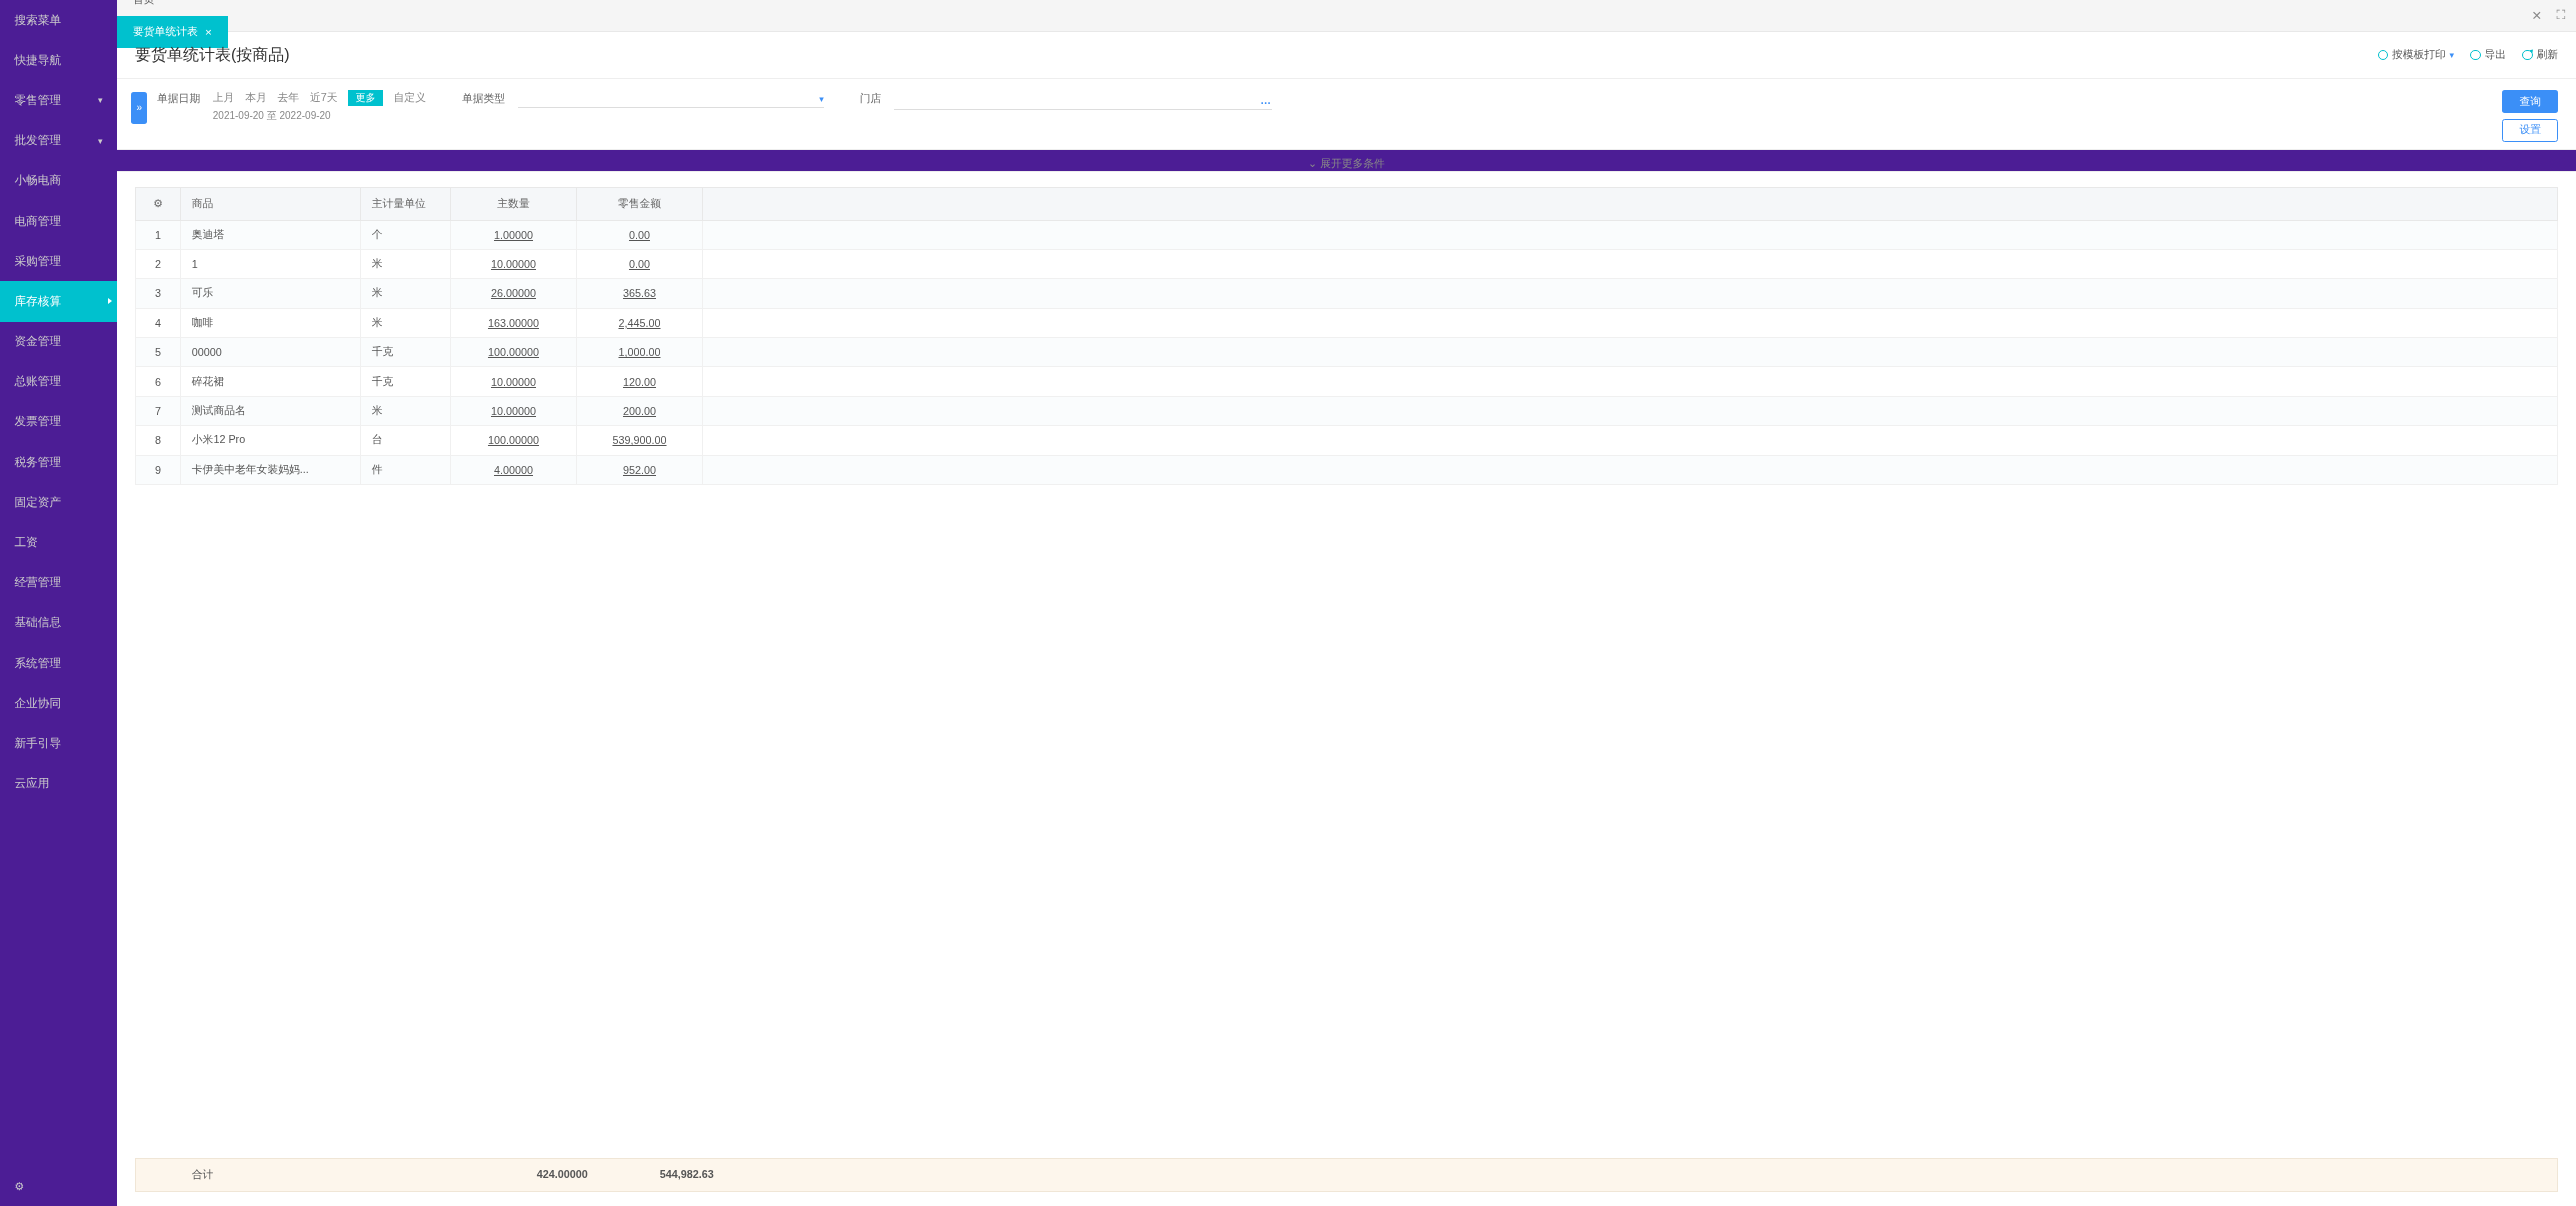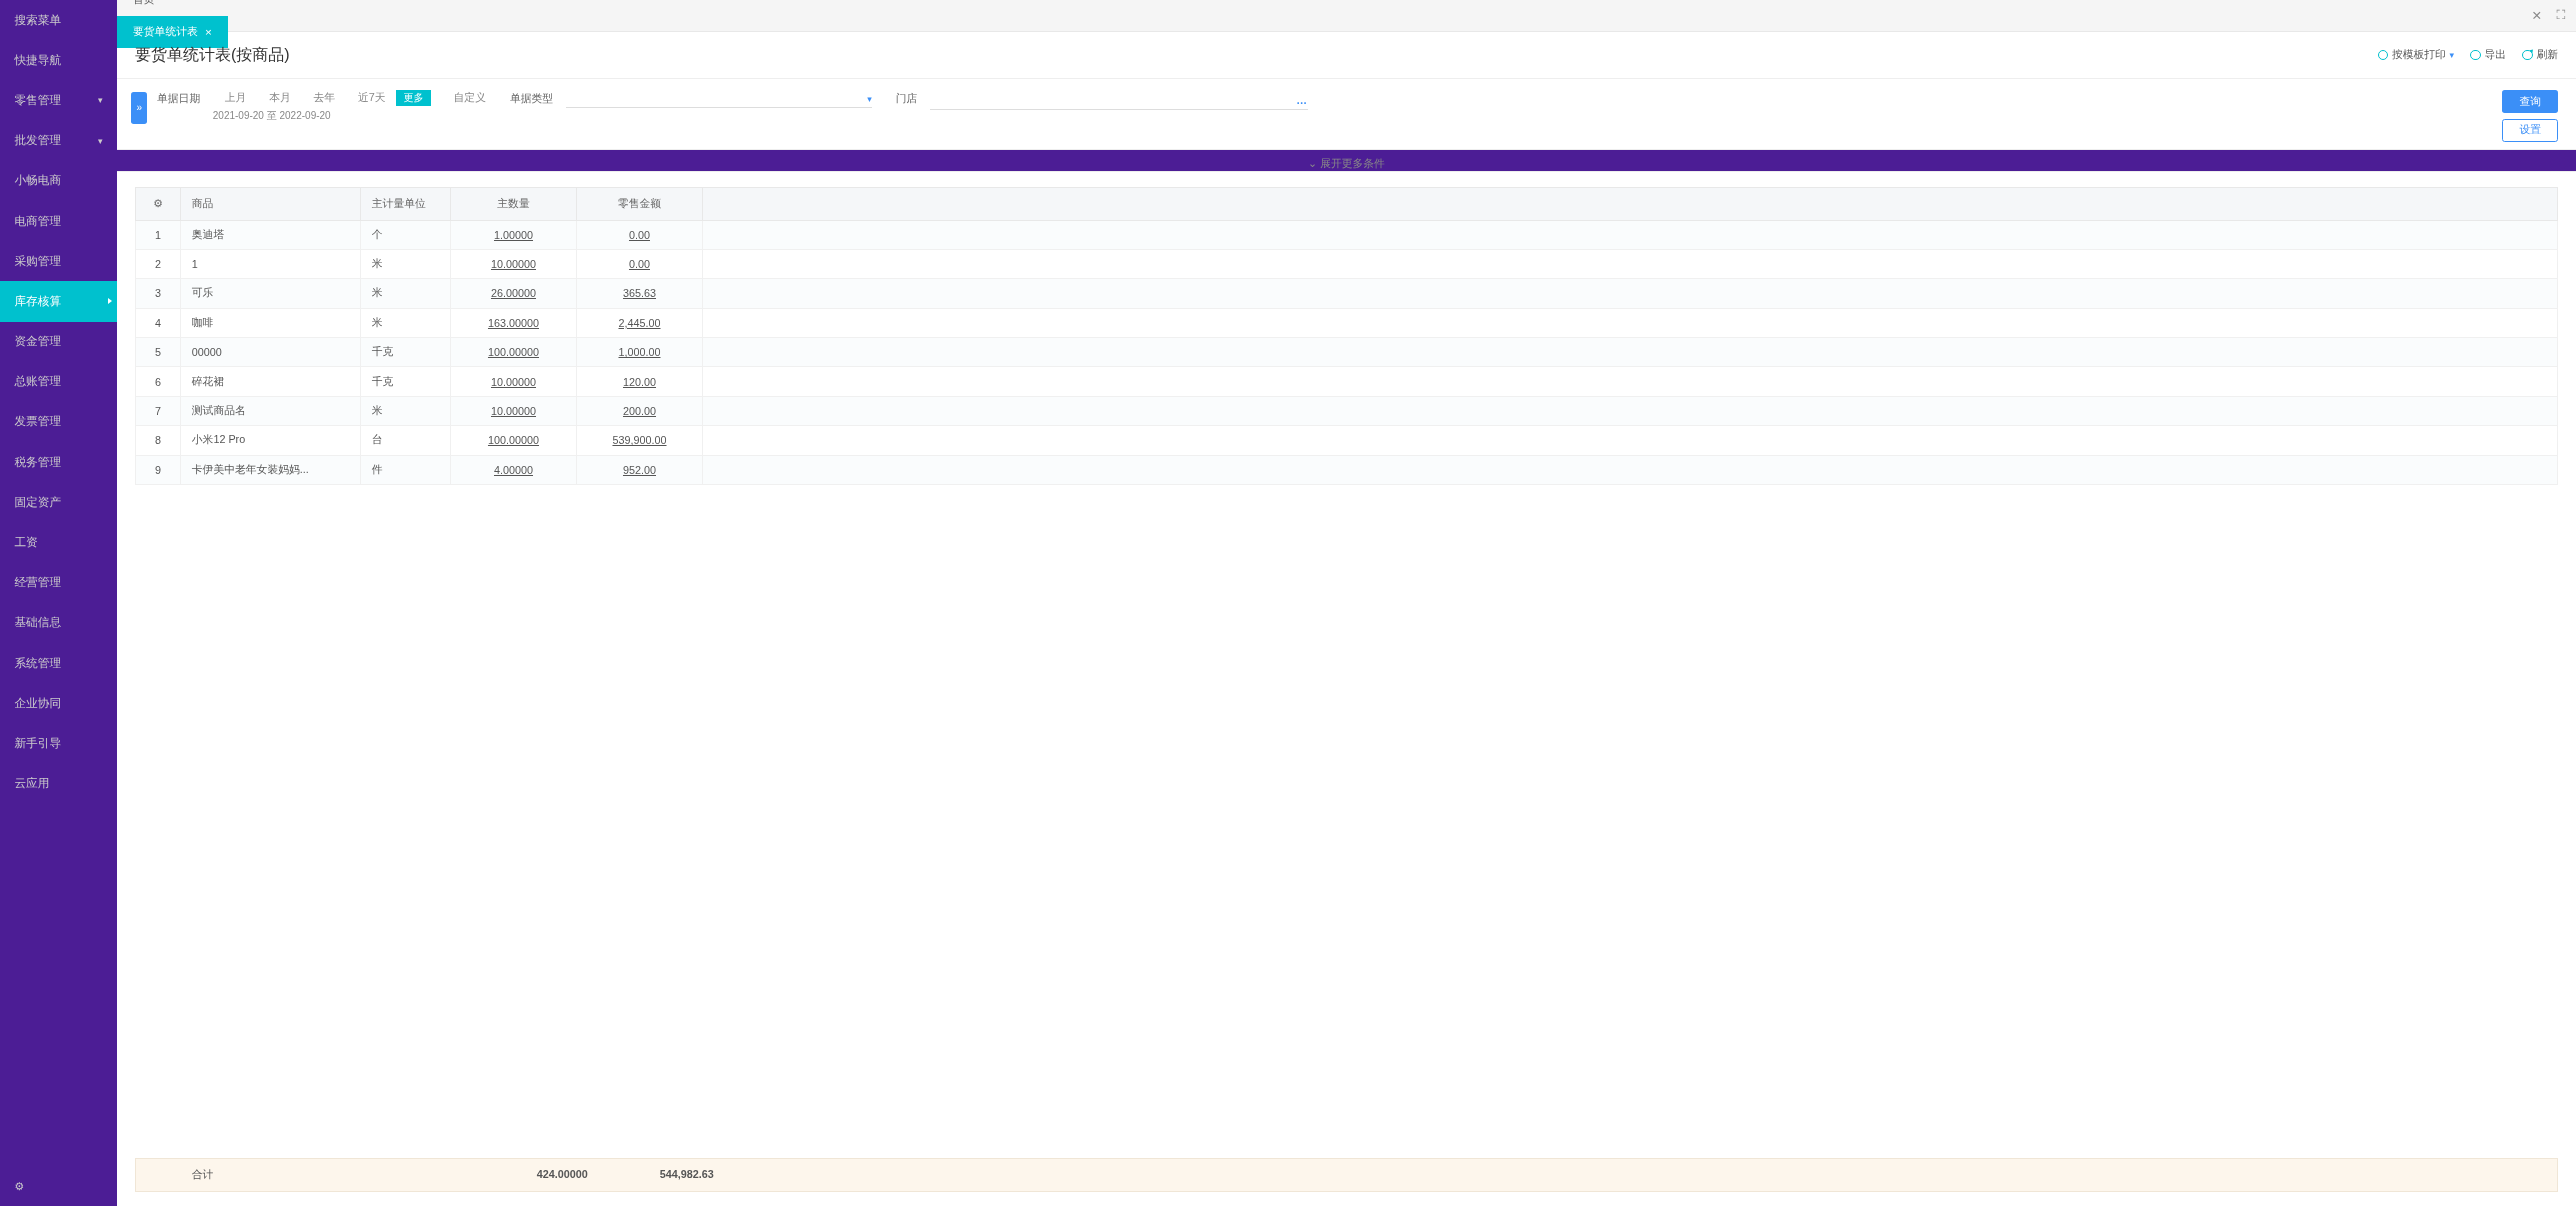--- a/index.html
+++ b/index.html
@@ -29,25 +29,25 @@
 .page-header { display: flex; align-items: center; justify-content: space-between; padding: 12.6px 18px; border-bottom: 0.9px solid #eee; gap: 48px; }
 .page-title { font-size: 16px; font-weight: 500; color: #333; }
 .page-actions { display: flex; gap: 16px; align-items: center; color: #555; font-size: 10.8px; }
 .page-action { display: flex; align-items: center; gap: 3.6px; cursor: pointer; }
 .page-action .circ { width: 10.8px; height: 10.8px; border: 1.4px solid #00c1ce; border-radius: 50%; display: inline-block; position: relative; }
 .page-action .circ.refresh::after { content: ""; position: absolute; top: -1.8px; right: -1.8px; width: 0; height: 0; border-left: 2.7px solid transparent; border-right: 2.7px solid transparent; border-bottom: 3.6px solid #00c1ce; transform: rotate(45deg); }
 
 
 .filter-wrap { position: relative; padding: 10.8px 18px 10.8px 40px; border-bottom: 0.9px solid #eee; }
 .collapse-handle { position: absolute; left: 14.4px; top: 12.6px; width: 16px; height: 32px; background: #3b8ff7; border-radius: 2.7px; display: flex; align-items: center; justify-content: center; color: #fff; cursor: pointer; font-size: 10px; }
-.filter-row { display: flex; align-items: flex-start; gap: 24px; }
+.filter-row { display: flex; align-items: flex-start; gap: 36px; }
 .filter-group { display: flex; align-items: flex-start; gap: 12.6px; }
 .filter-label { color: #666; padding-top: 1.8px; }
 .date-presets { display: flex; gap: 10.8px; align-items: center; flex-wrap: wrap; }
-.preset { color: #888; cursor: pointer; margin-left: 12px; }
+.preset { color: #888; cursor: pointer; }
 .preset-tag { background: #00c1ce; color: #fff; padding: 0.9px 7.2px; border-radius: 0; font-size: 10px; }
 .date-range { color: #888; font-size: 10px; margin-top: 3.6px; }
 .select-field { min-width: 306px; border-bottom: 0.9px solid #ddd; padding: 3.6px 0; display: flex; justify-content: space-between; align-items: center; color: #aaa; cursor: pointer; }
 .select-field.wide { min-width: 378px; }
 .filter-actions { margin-left: auto; display: flex; flex-direction: column; gap: 5.4px; }
 .btn { padding: 3.6px 16px; border-radius: 2.7px; cursor: pointer; font-size: 10.8px; text-align: center; border: 0.9px solid transparent; }
 .btn-primary { background: #3b8ff7; color: #fff; }
 .btn-outline { border: 0.9px solid #3b8ff7; color: #3b8ff7; background: #fff; }
 .expand-more { text-align: center; padding: 7.2px 0 0; color: #888; cursor: pointer; background: #4c1d95; margin: 7.2px -18px -10.8px -40px; border-top: 0.9px solid #eee; }
 

